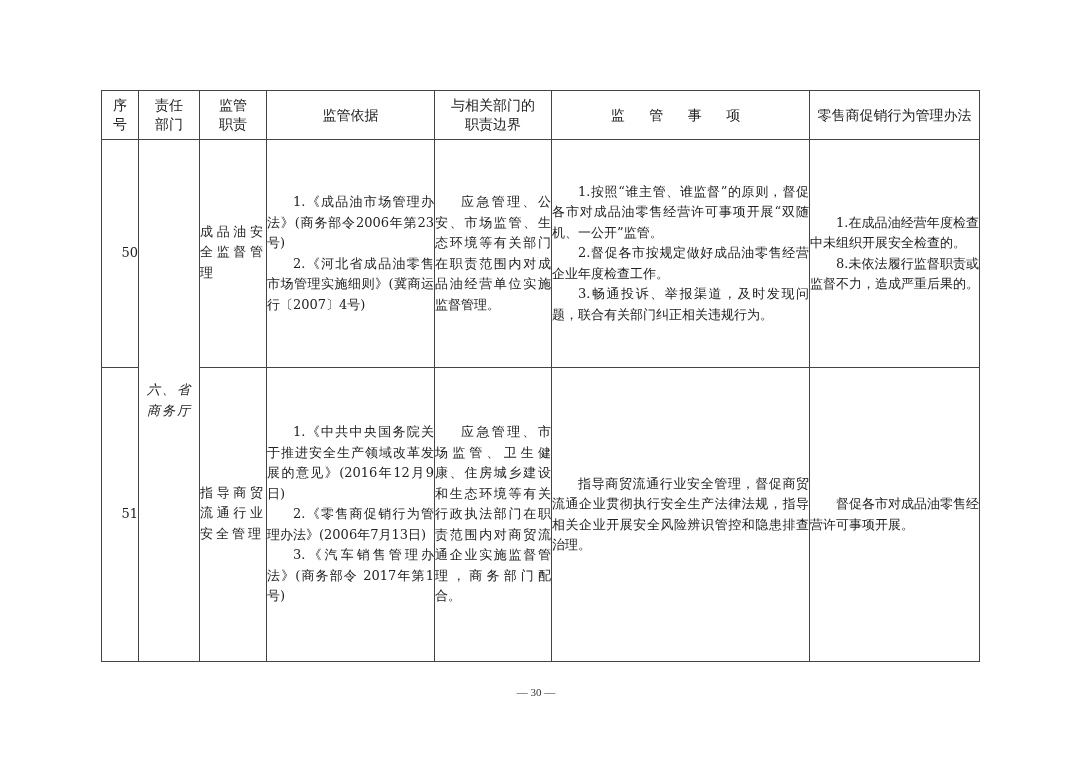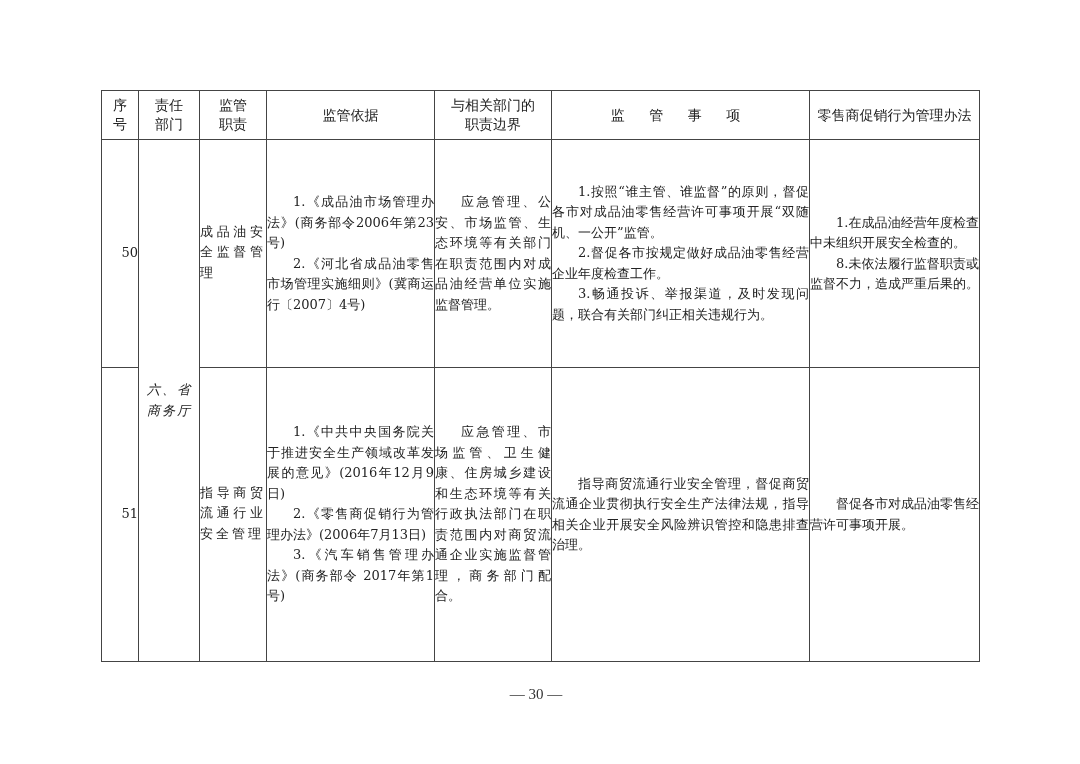--- a/index.html
+++ b/index.html
@@ -14,21 +14,21 @@
   table.reg td { font-size: 13px; line-height: 20.5px; color: #222; }
   .c-num { text-align: right; font-size: 14px; }
   .c-dept { vertical-align: top !important; font-style: italic; }
   .dept-inner { padding: 14px 4px 0 6px; }
   .cell-pad { padding: 0 4px 0 5px; }
   .justify { text-align: justify; text-justify: inter-ideograph; }
   .para { text-indent: 2em; }
   .duty { padding: 0 4px 0 6px; letter-spacing: 3px; font-family: Liberation Mono, monospace; }
   .spaced-head { letter-spacing: 10px; }
   .page-number { position: absolute; left: 0; width: 1072px; top: 686px; text-align: center;
-                 font-family: "Liberation Serif", serif; font-size: 15px; color: #333; }
+                 font-family: "Liberation Serif", serif; font-size: 11px; color: #333; }
 </style>
 </head>
 <body>
 
 <div class="page">
   <table class="reg">
     <colgroup>
       <col style="width:37px">
       <col style="width:61px">
       <col style="width:67px">

